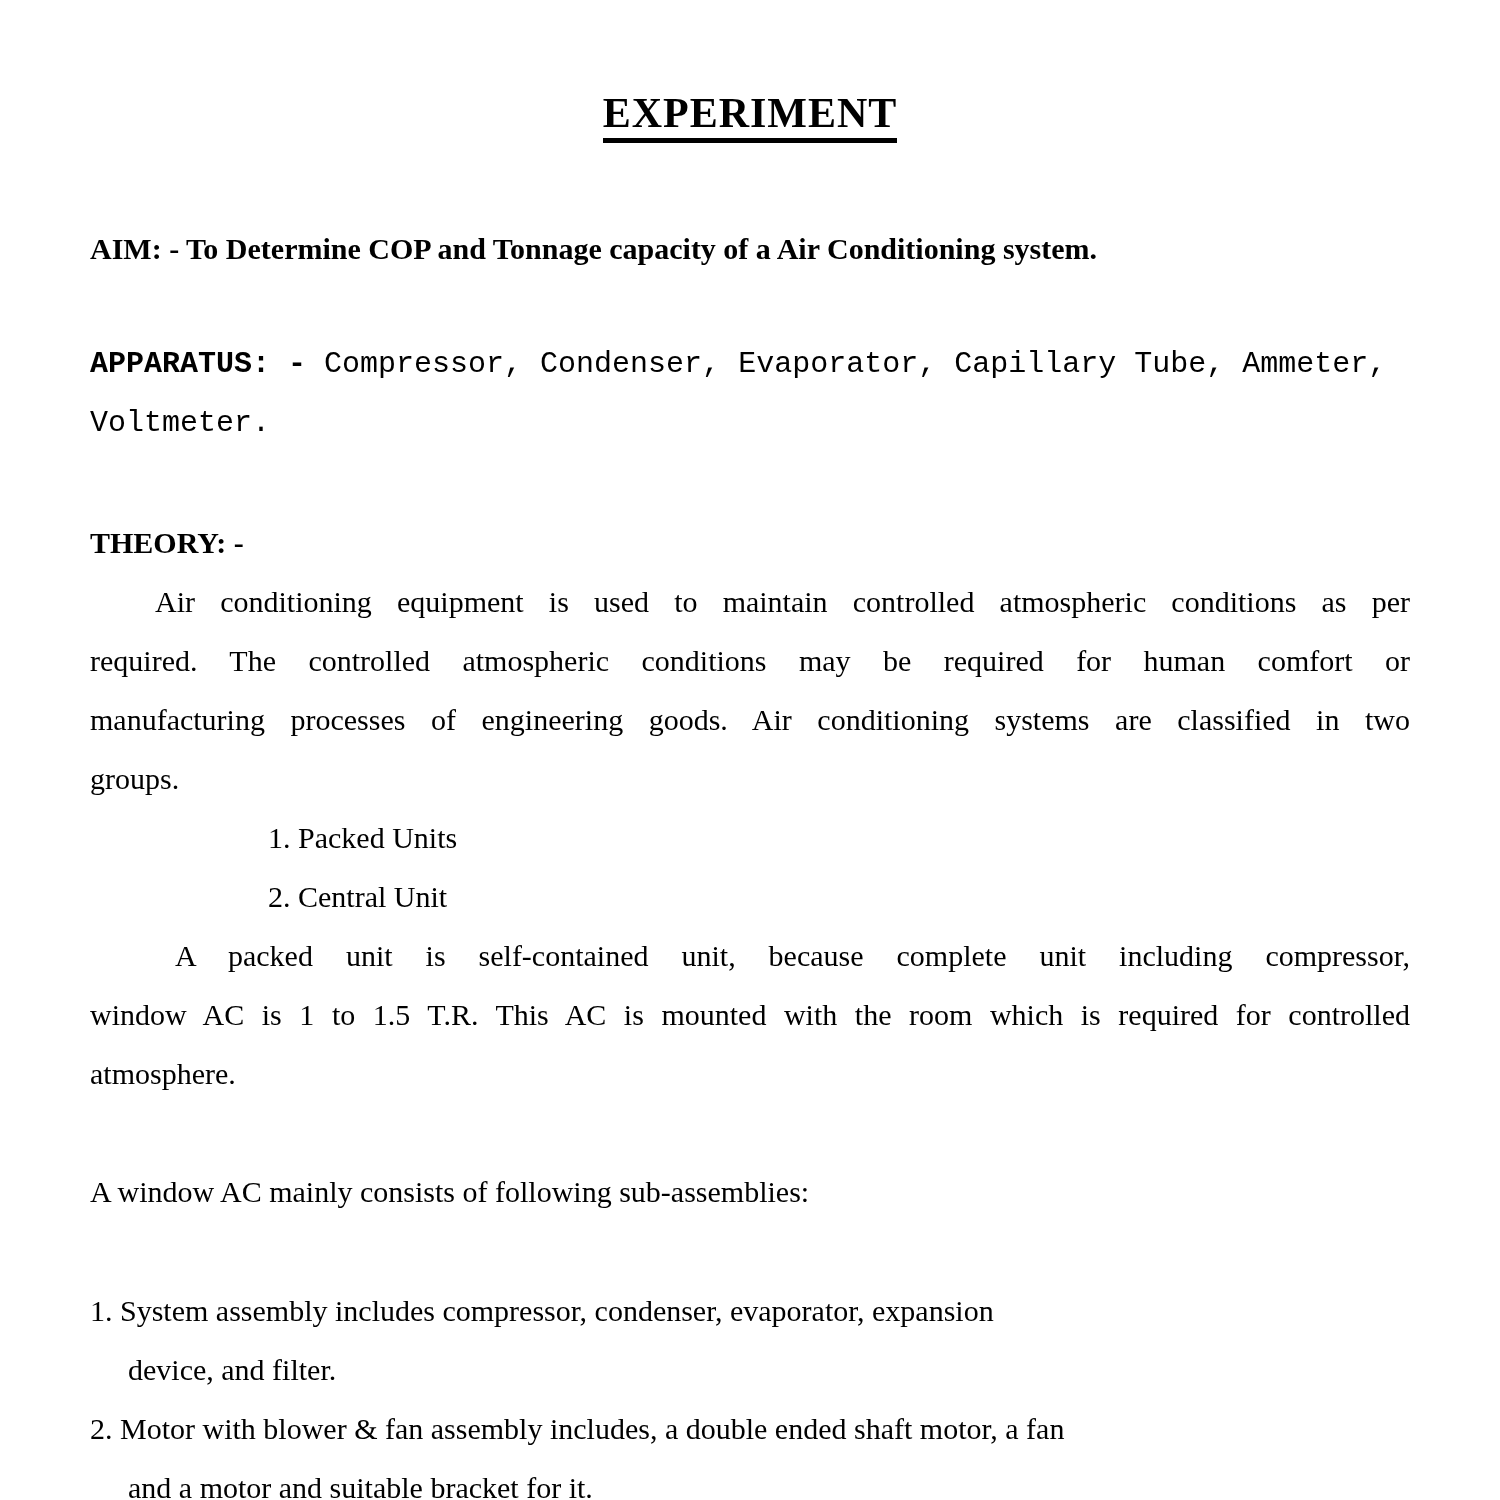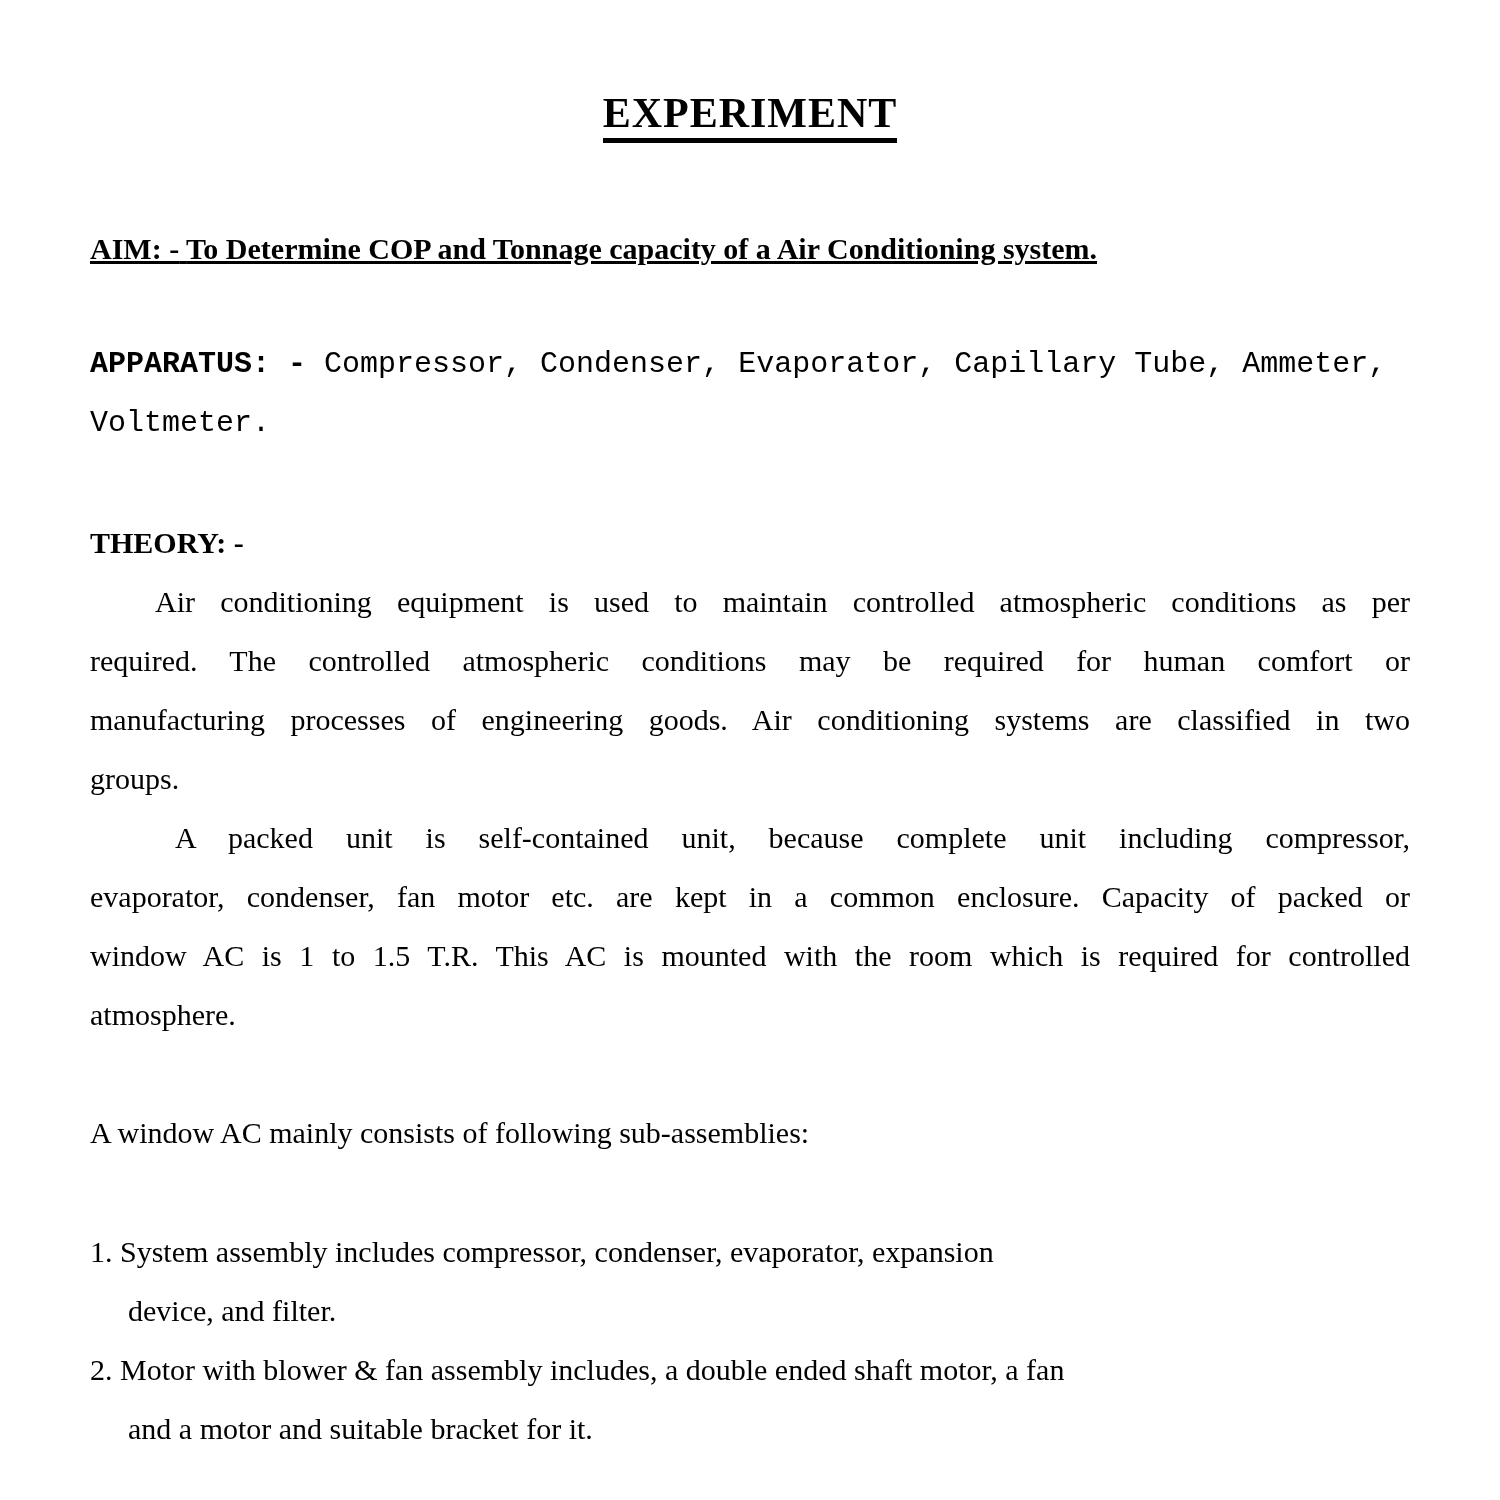--- a/index.html
+++ b/index.html
@@ -24,21 +24,21 @@
   }
   .title-text {
     display: inline-block;
     font-size: 42px;
     font-weight: bold;
     letter-spacing: 1px;
     border-bottom: 5px solid #000000;
     padding-bottom: 1px;
     line-height: 48px;
   }
-  .aim-line { font-weight: bold; margin-bottom: 57px; text-decoration: underline; }
+  .aim-line { font-weight: bold; margin-bottom: 57px; }
   .apparatus-line { margin-bottom: 60px; font-family: Liberation Mono, monospace; }
   .bold { font-weight: bold; }
   .theory-heading { font-weight: bold; }
   .jline {
     text-align: justify;
     text-align-last: justify;
     white-space: normal;
   }
   .jline.last {
     text-align: right;
@@ -72,24 +72,27 @@
 
   <div class="theory-heading">THEORY: -</div>
 
   <div>
     <div class="jline indent-65">Air conditioning equipment is used to maintain controlled atmospheric conditions as per</div>
     <div class="jline">required. The controlled atmospheric conditions may be required for human comfort or</div>
     <div class="jline">manufacturing processes of engineering goods. Air conditioning systems are classified in two</div>
     <div class="jline last">groups.</div>
   </div>
 
+  <div class="group-list">
+    <div>1. Packed Units</div>
+    <div>2. Central Unit</div>
+  </div>
 
   <div>
     <div class="jline indent-85">A packed unit is self-contained unit, because complete unit including compressor,</div>
-    <div class="jline">evaporator, condenser, fan motor etc. are kept in a common enclosure. Capacity of packed or</div>
     <div class="jline">window AC is 1 to 1.5 T.R. This AC is mounted with the room which is required for controlled</div>
     <div class="jline last">atmosphere.</div>
   </div>
 
   <div class="intro-line">A window AC mainly consists of following sub-assemblies:</div>
 
   <div class="sub-list">
     <div>
       <div>1. System assembly includes compressor, condenser, evaporator, expansion</div>
       <div class="cont-line">device, and filter.</div>

